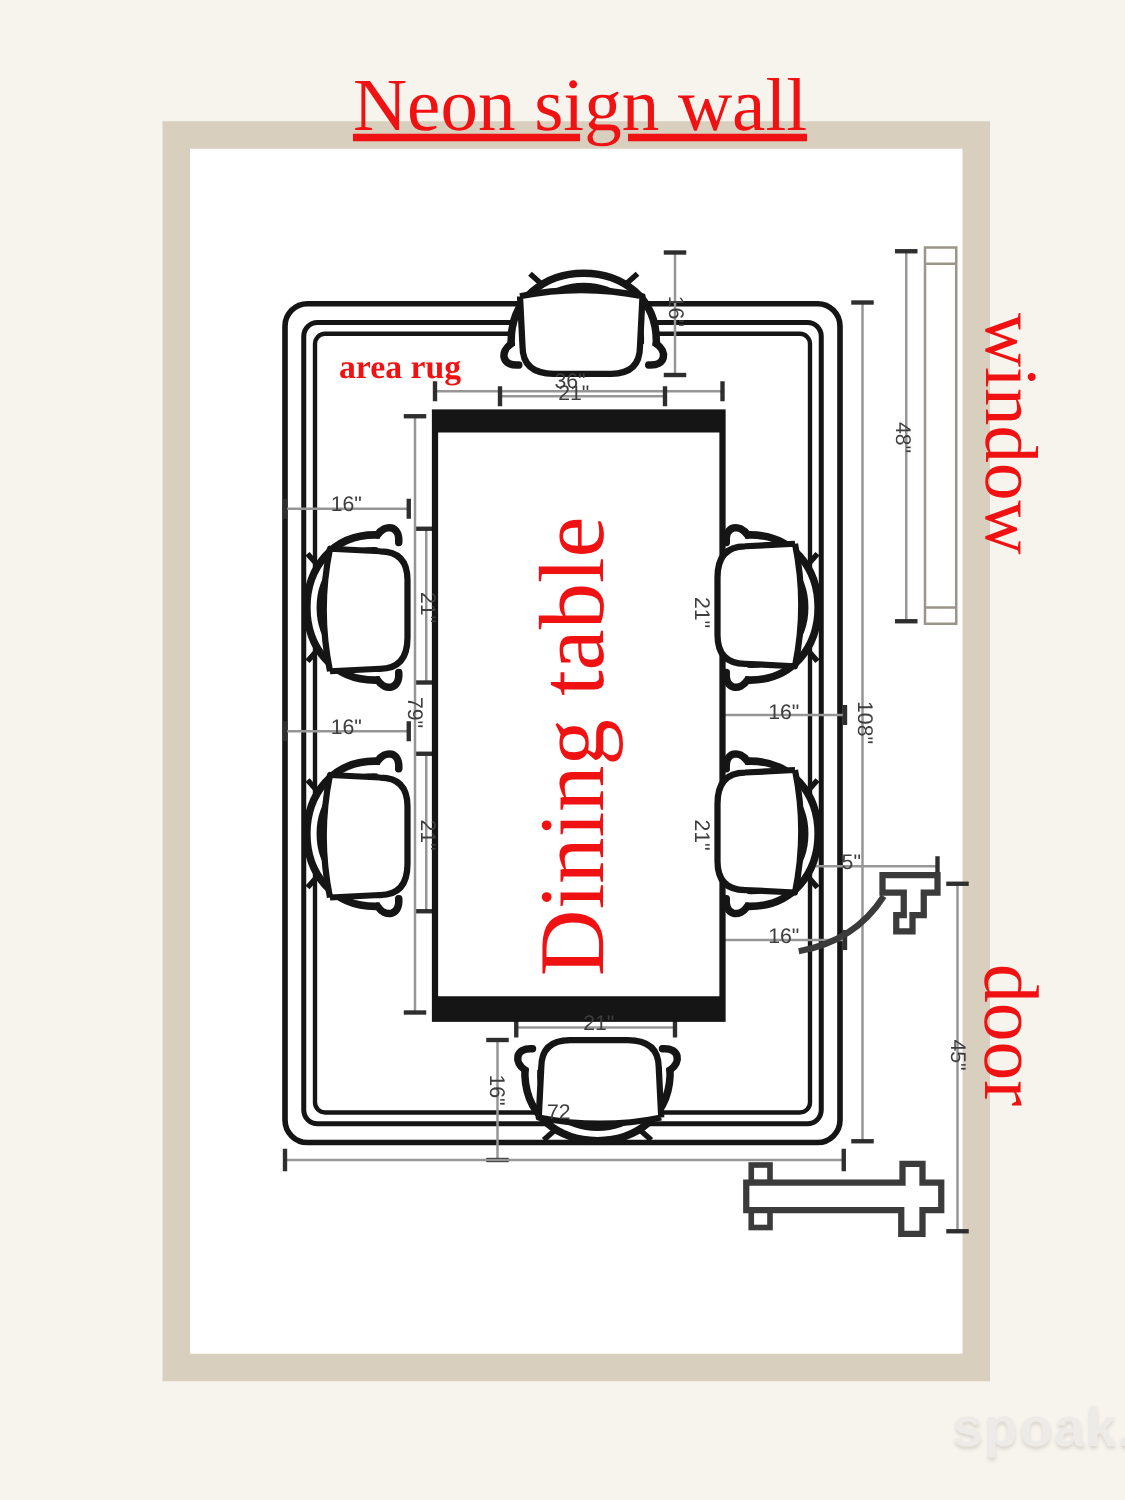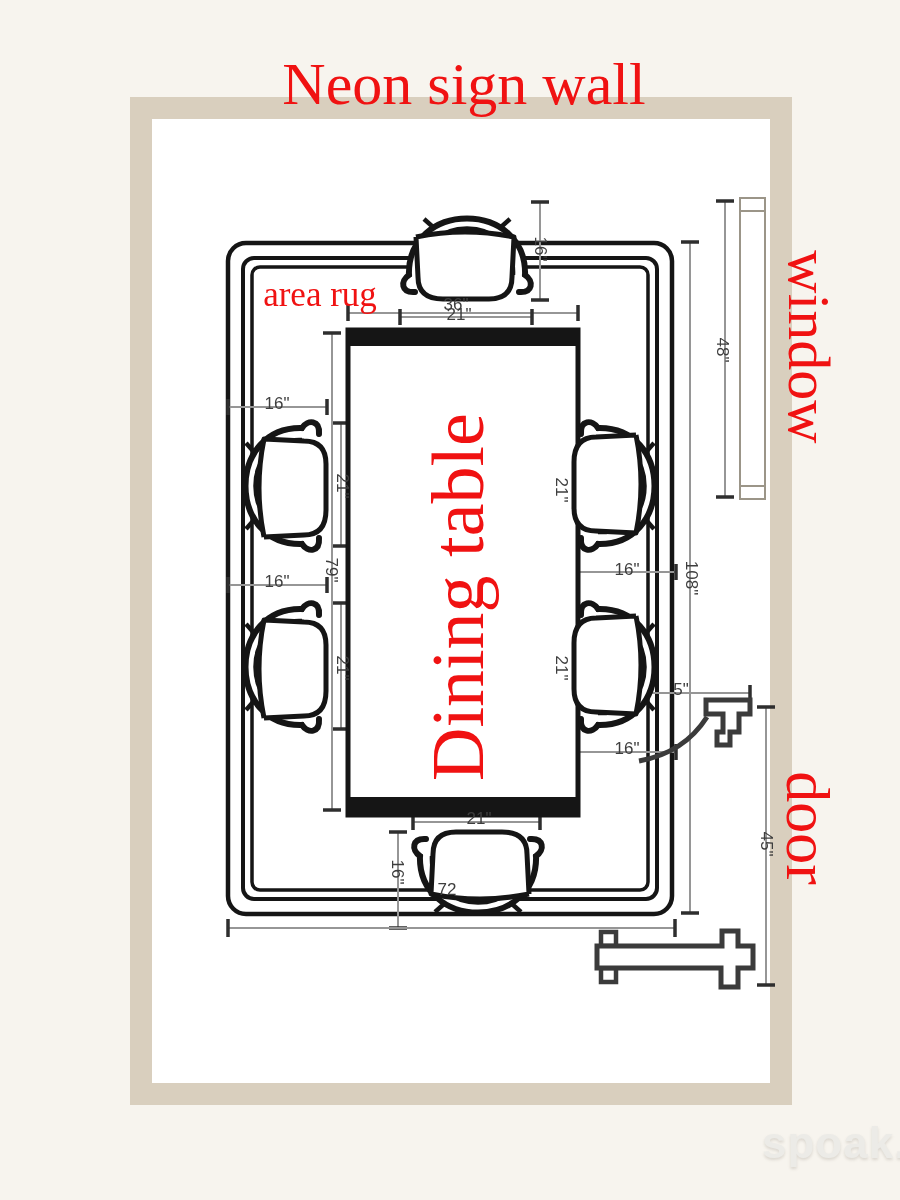--- a/index.html
+++ b/index.html
@@ -8,22 +8,22 @@
   .wall{position:absolute;left:130px;top:97px;width:662px;height:1008px;background:#d9cfbe;}
   .floor{position:absolute;left:152px;top:119px;width:618px;height:964px;background:#ffffff;}
   svg.layer{position:absolute;left:0;top:0;z-index:2;}
   .dim{position:absolute;z-index:4;font-size:17px;color:#3e3e3e;white-space:nowrap;
        transform:translate(-50%,-50%);letter-spacing:0;}
   .dim.v{transform:translate(-50%,-50%) rotate(90deg);}
   .red{position:absolute;z-index:5;color:#f01212;font-family:"Liberation Serif",serif;
        white-space:nowrap;transform:translate(-50%,-50%);line-height:1;}
   .red.rot-cw{transform:translate(-50%,-50%) rotate(90deg);}
   .red.rot-ccw{transform:translate(-50%,-50%) rotate(-90deg);}
-  #title{left:464px;top:84px;font-size:60px;}
-  #arearug{left:320px;top:294px;font-size:35px;}
+  #title{left:464px;top:84px;font-size:60px;text-decoration:underline;}
+  #arearug{left:320px;top:294px;font-size:27px;font-weight:bold;}
   #diningtable{left:458px;top:597px;font-size:74px;}
   #windowlbl{left:809px;top:347px;font-size:60px;}
   #doorlbl{left:808px;top:828px;font-size:62px;}
   #watermark{position:absolute;left:762px;top:1118px;z-index:6;font-size:44px;font-weight:700;
        color:#ecebe7;letter-spacing:1px;text-shadow:0 2px 3px rgba(125,115,98,.22);}
   .dimline{stroke:#969696;stroke-width:2;}
   .tick{stroke:#2e2e2e;stroke-width:3.5;}
 </style>
 </head>
 <body>

